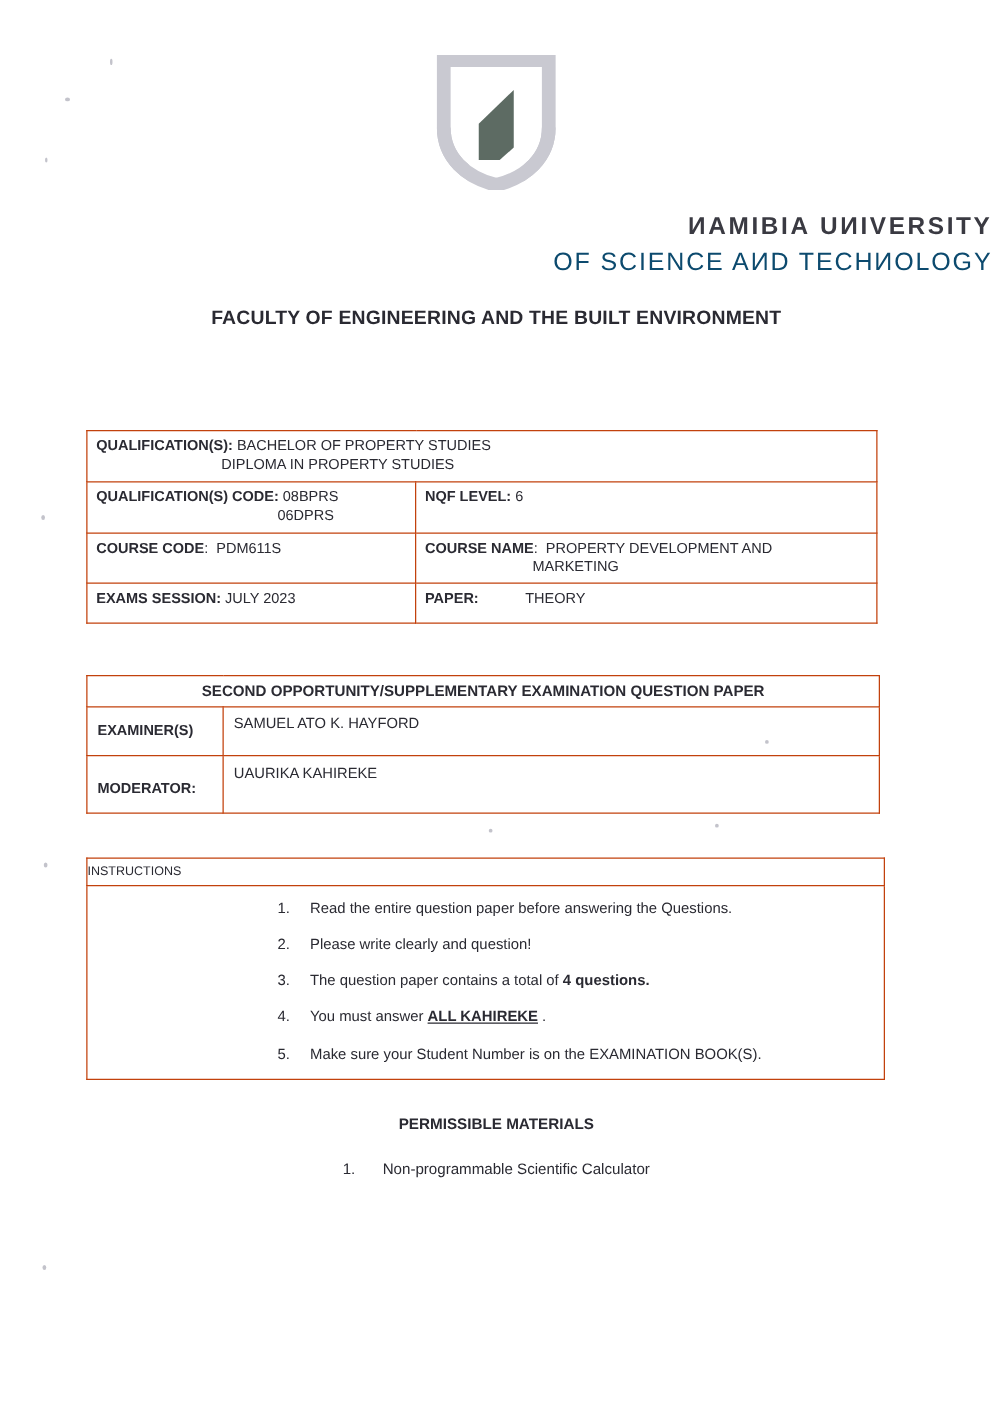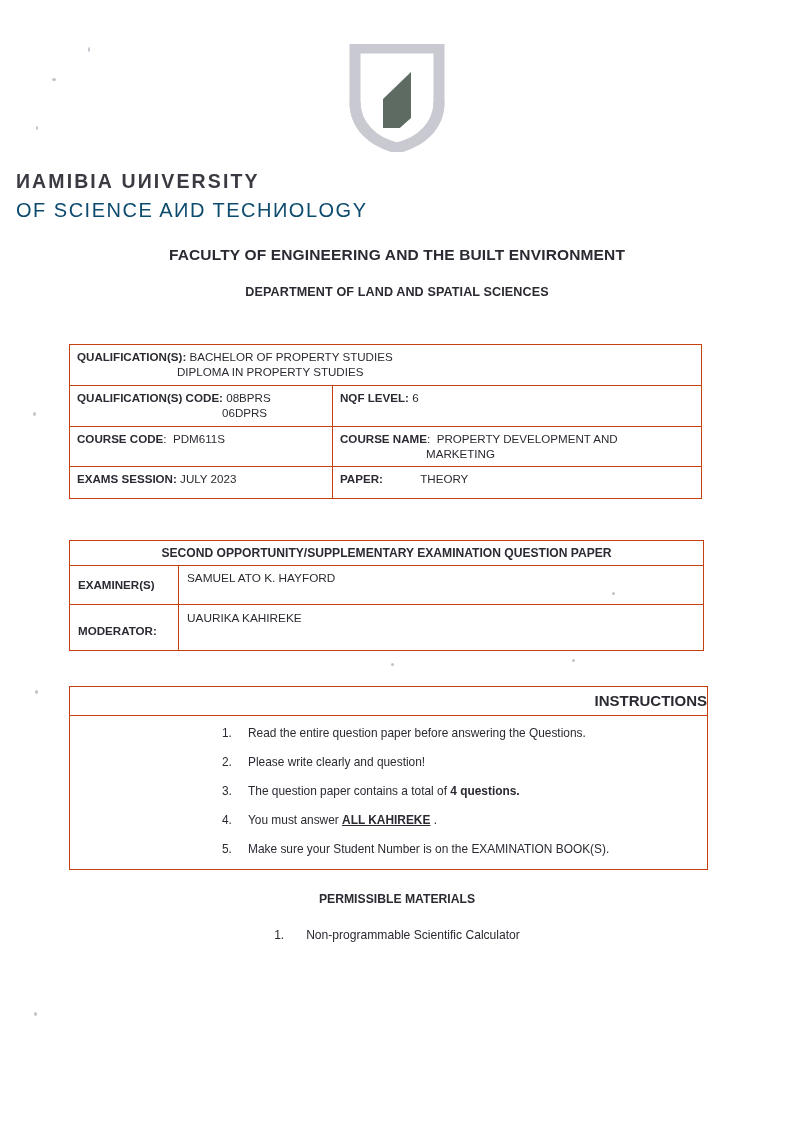--- a/index.html
+++ b/index.html
@@ -29,24 +29,24 @@
     right: 0;
     top: 44px;
     display: flex;
     justify-content: center;
   }
   .logo-svg { display: block; }
 
   
   .uni-name {
     position: absolute;
-    left: 16px;
+    left: 4px;
     right: 0;
     top: 168px;
-    text-align: left;
+    text-align: right;
     line-height: 1.35;
   }
   .uni-line1 {
     font-size: 19.5px;
     font-weight: bold;
     letter-spacing: 2.1px;
     color: #3a3a42;
   }
   .uni-line2 {
     font-size: 20px;
@@ -128,23 +128,23 @@
   }
 
   
   #instructions-table {
     left: 69px;
     top: 686px;
     width: 639px;
   }
   #instructions-table td { padding: 0; }
   .instr-title {
-    text-align: right;
-    font-weight: bold;
-    font-size: 15px;
+    text-align: left;
+    font-weight: normal;
+    font-size: 10px;
     padding: 4px 0 4px 0 !important;
   }
   .instr-body { padding: 9px 10px 10px 10px !important; }
   .instr-list {
     margin: 0;
     padding: 0;
     list-style: none;
   }
   .instr-list li {
     display: flex;
@@ -230,21 +230,20 @@
       <path d="M6 58 C6 82 24 98 48 104 C72 98 90 82 90 58" fill="none" stroke="#c9c9d1" stroke-width="11"></path>
     </svg>
   </div>
 
   <div class="uni-name">
     <div class="uni-line1">ИАМІВІА UИIVERSITY</div>
     <div class="uni-line2">OF SCIENCE AИD TECHИOLOGY</div>
   </div>
 
   <div class="faculty">FACULTY OF ENGINEERING AND THE BUILT ENVIRONMENT</div>
-  <div class="department">DEPARTMENT OF LAND AND SPATIAL SCIENCES</div>
 
   <table class="doc-table" id="qualification-table">
     <colgroup>
       <col style="width:263px">
       <col style="width:369px">
     </colgroup>
     <tbody>
       <tr>
         <td colspan="2">
           <span class="b">QUALIFICATION(S):</span>

